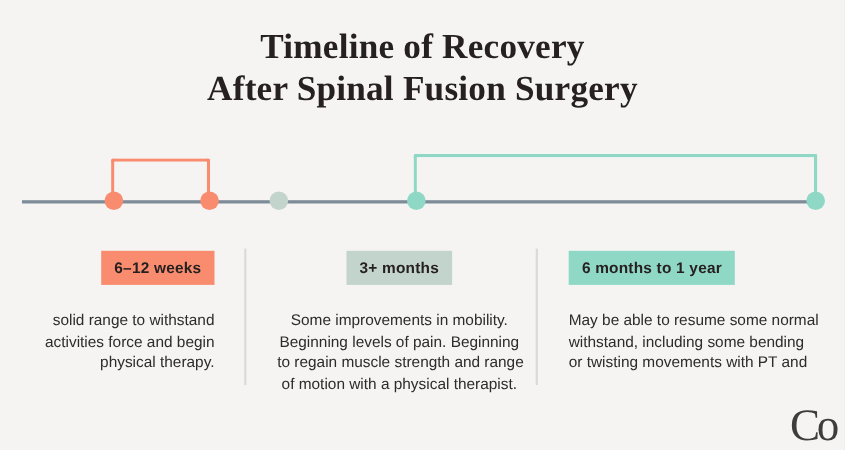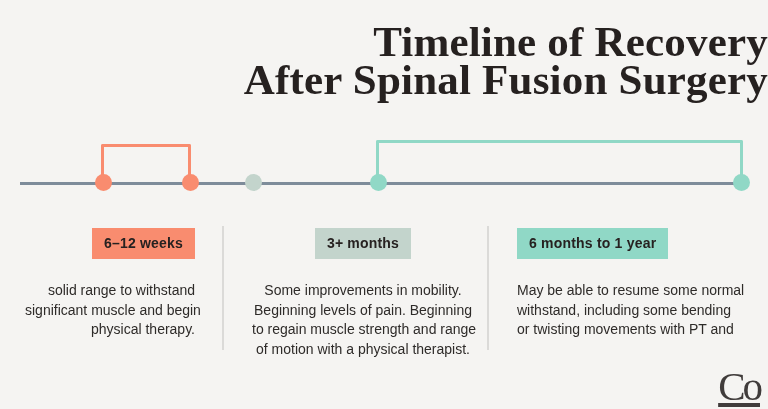--- a/index.html
+++ b/index.html
@@ -8,24 +8,24 @@
     position:relative;
     width:768px; height:409px;
     background:var(--background,#F5F4F2);
     font-family:"Liberation Sans", sans-serif;
     overflow:hidden;
     margin:0 auto;
   }
   
   .title {
     position:absolute; top:23px; left:0; right:0;
-    text-align:right;
+    text-align:center;
     font-family:"Liberation Serif", serif;
     font-weight:600;
-    font-size:43px; line-height:38px;
+    font-size:32px; line-height:38px;
     color:var(--ink,#262120);
     letter-spacing:0.2px;
   }
   
   .tl-line {
     position:absolute; left:20px; top:182px;
     width:722px; height:3px;
     background:var(--slate,#7E8C9A);
   }
   .dot {
@@ -78,21 +78,20 @@
   }
   .divider-1 { left:222px; }
   .divider-2 { left:487px; }
   
   .logo {
     position:absolute; right:8px; bottom:2px;
     font-family:"Liberation Serif", serif;
     font-size:41px; line-height:1;
     letter-spacing:-3px;
     color:#403C3B;
-    text-decoration:underline;
   }
 </style>
 </head>
 <body>
 
 <div class="canvas">
 
   <div class="title">
     <div>Timeline of Recovery</div>
     <div>After Spinal Fusion Surgery</div>
@@ -106,21 +105,21 @@
   <div class="dot dot-salmon" style="left:95px;"></div>
   <div class="dot dot-salmon" style="left:182px;"></div>
   <div class="dot dot-sage" style="left:245px;"></div>
   <div class="dot dot-teal" style="left:370px;"></div>
   <div class="dot dot-teal" style="left:733px;"></div>
 
   <div class="col col-1">
     <div class="phase-label label-salmon">6–12 weeks</div>
     <div class="desc">
       <div>solid range to withstand</div>
-      <div>significant muscle and begin</div>
+      <div>activities force and begin</div>
       <div>physical therapy.</div>
     </div>
   </div>
 
   <div class="divider divider-1"></div>
 
   <div class="col col-2">
     <div class="phase-label label-sage">3+ months</div>
     <div class="desc">
       <div>Some improvements in mobility.</div>

